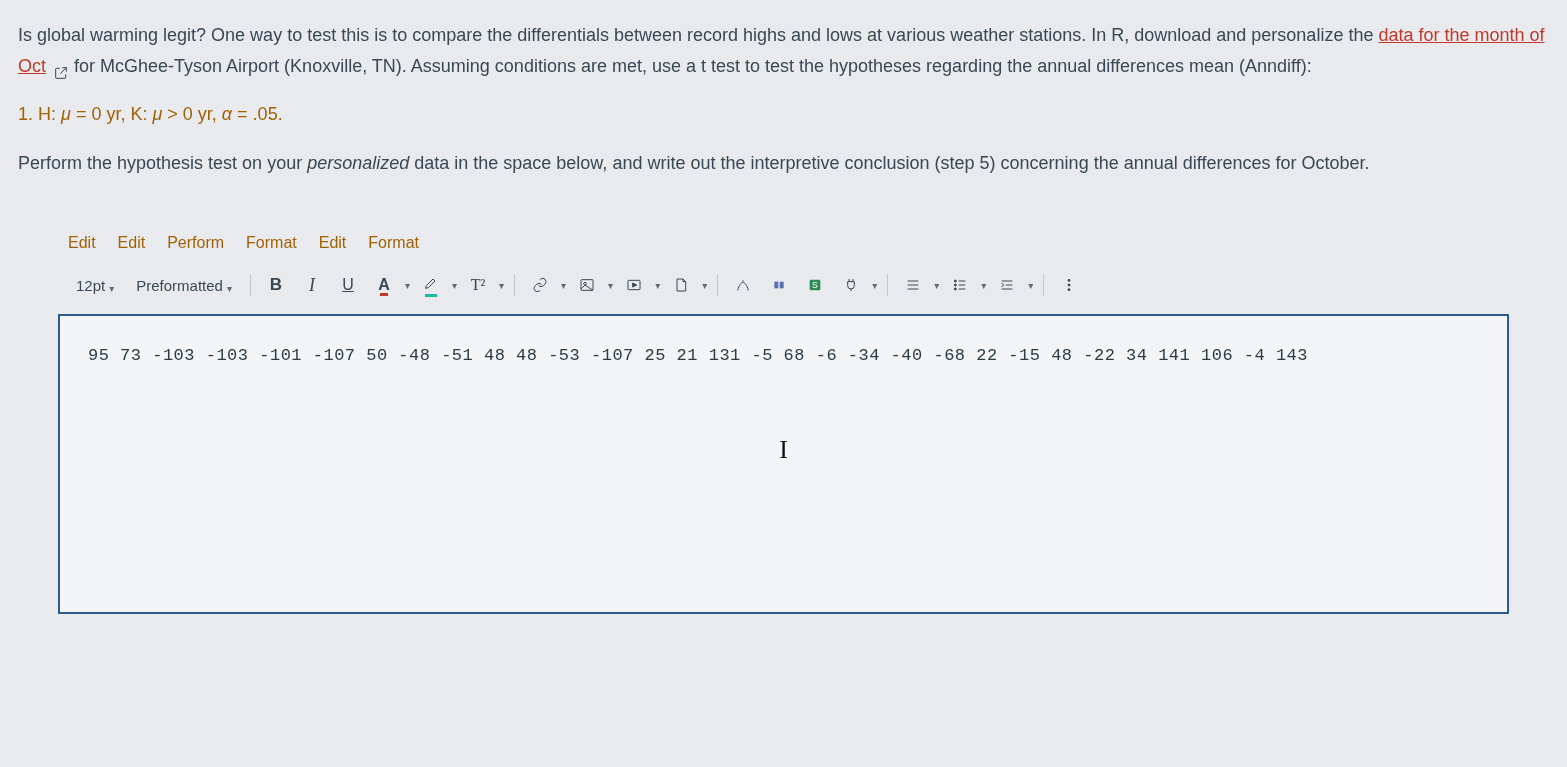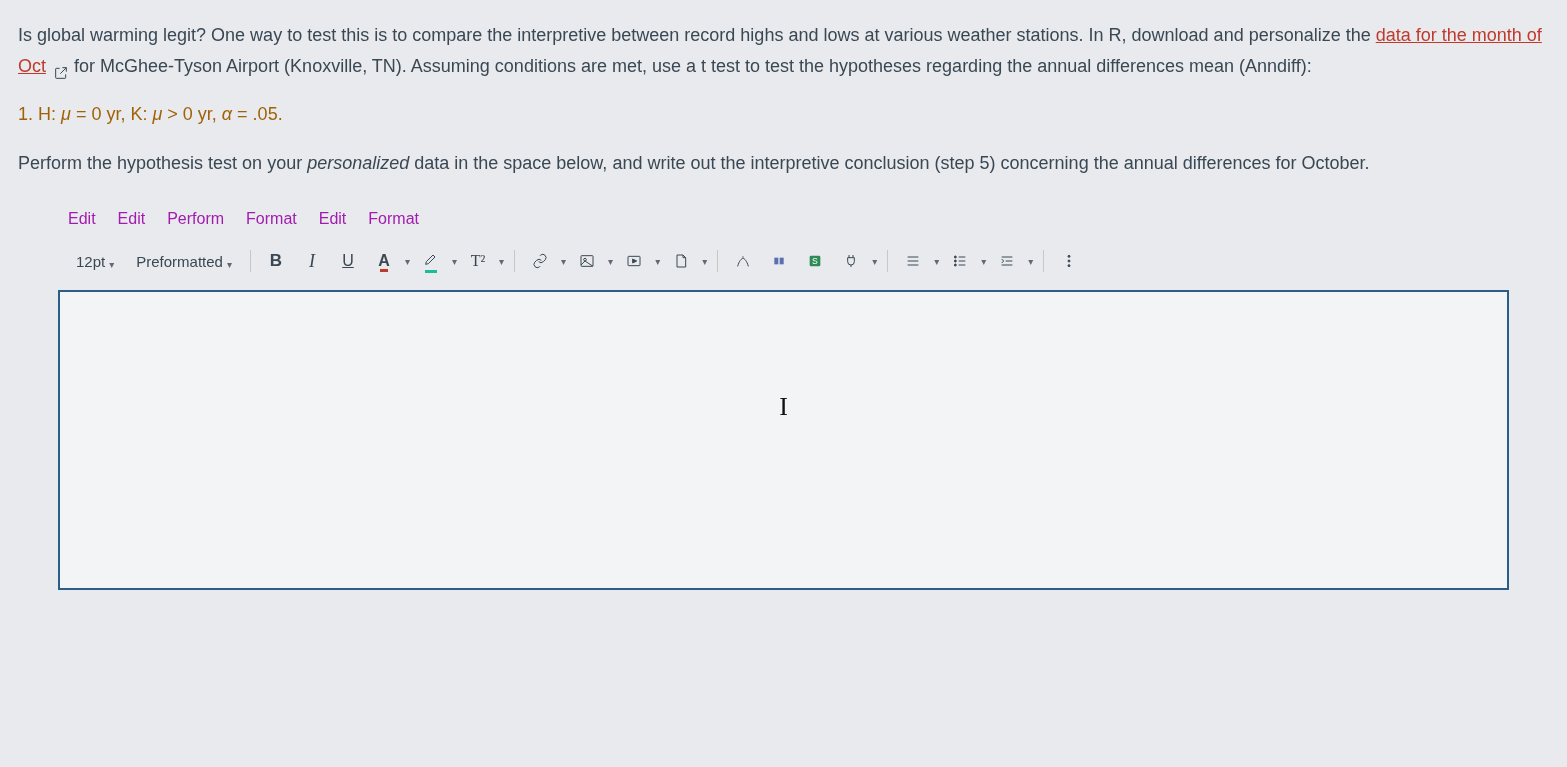--- a/index.html
+++ b/index.html
@@ -31,32 +31,32 @@
     .italic { font-style: italic; }
     .hypothesis {
       font-size: 18px;
       line-height: 1.7;
       margin-bottom: 18px;
       color: #a16207;
     }
     .instruction {
       font-size: 18px;
       line-height: 1.7;
-      margin-bottom: 24px;
+      margin-bottom: 48px;
       color: #3a4854;
     }
     .editor-wrap {
       margin: 0 40px;
     }
     .menubar {
       display: flex;
       gap: 22px;
       padding: 8px 10px 12px;
       font-size: 16px;
-      color: #a21caf;
+      color: #a16207;
     }
     .menubar > span { cursor: pointer; }
     .toolbar {
       display: flex;
       align-items: center;
       gap: 6px;
       padding: 6px 10px 14px;
       font-size: 15px;
       color: #3a4854;
       flex-wrap: nowrap;
@@ -136,21 +136,21 @@
       font-size:26px;
       color:#111;
     }
     .icon-svg { width:16px; height:16px; fill:none; stroke:#3a4854; stroke-width:1.5; }
     .icon-box { width:16px; height:16px; }
   </style>
 </head>
 <body>
 
 <p class="question-text">
-  <span>Is global warming legit?  One way to test this is to compare the interpretive between record highs and lows at various weather stations.  In R, download and personalize the </span><a class="link">data for the month of Oct</a>
+  <span>Is global warming legit?  One way to test this is to compare the differentials between record highs and lows at various weather stations.  In R, download and personalize the </span><a class="link">data for the month of Oct</a>
   <span class="external-icon">
     <svg viewBox="0 0 24 24" class="icon-svg" stroke="#c0392b">
         <path d="M14 4h6v6M20 4l-9 9M19 14v5a1 1 0 0 1-1 1H5a1 1 0 0 1-1-1V6a1 1 0 0 1 1-1h5"></path>
       </svg>
   </span>
   <span> for McGhee-Tyson Airport (Knoxville, TN).  Assuming conditions are met, use a t test to test the hypotheses regarding the annual differences mean (Anndiff):</span>
 </p>
 
 <p class="hypothesis">
   <span>1. H: </span><span class="italic">μ</span><span> = 0 yr, K: </span><span class="italic">μ</span><span> &gt; 0 yr, </span><span class="italic">α</span><span> = .05.</span>
@@ -283,15 +283,16 @@
     <span class="tb-btn">
       <svg class="icon-svg" viewBox="0 0 24 24">
           <circle cx="12" cy="5" r="1.5" fill="#3a4854"></circle>
           <circle cx="12" cy="12" r="1.5" fill="#3a4854"></circle>
           <circle cx="12" cy="19" r="1.5" fill="#3a4854"></circle>
         </svg>
     </span>
   </div>
 
   <div class="ed-area">
+    <div class="ed-content">95 73 -103 -103 -101 -107 50 -48 -51 48 48 -53 -107 25 21 131 -5 68 -6 -34 -40 -68 22 -15 48 -22 34 141 106 -4 143</div>
     <span class="cursor-caret">I</span>
   </div>
 </div>
 
 </body></html>

